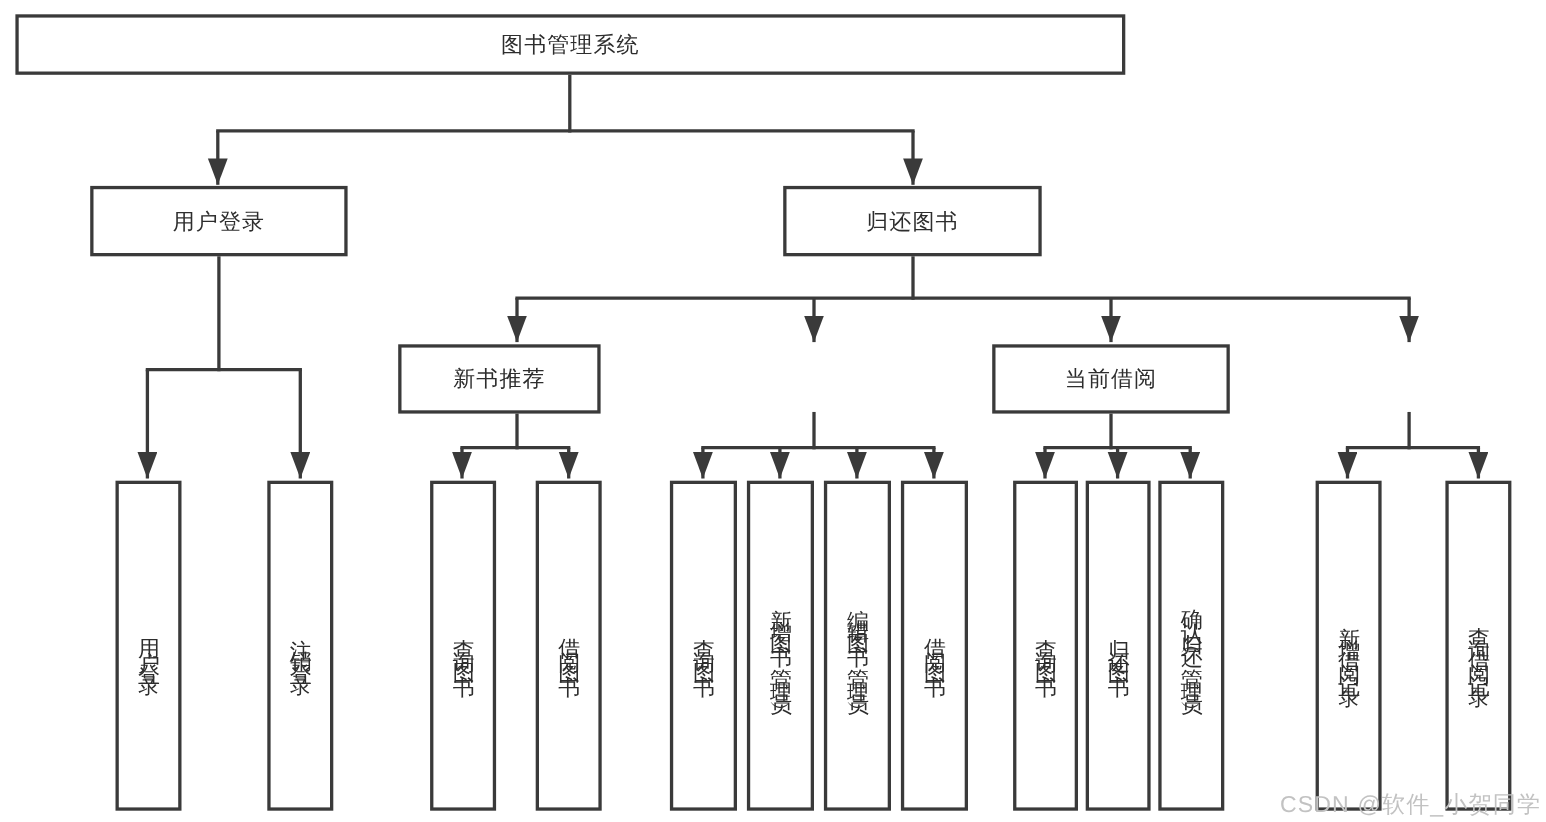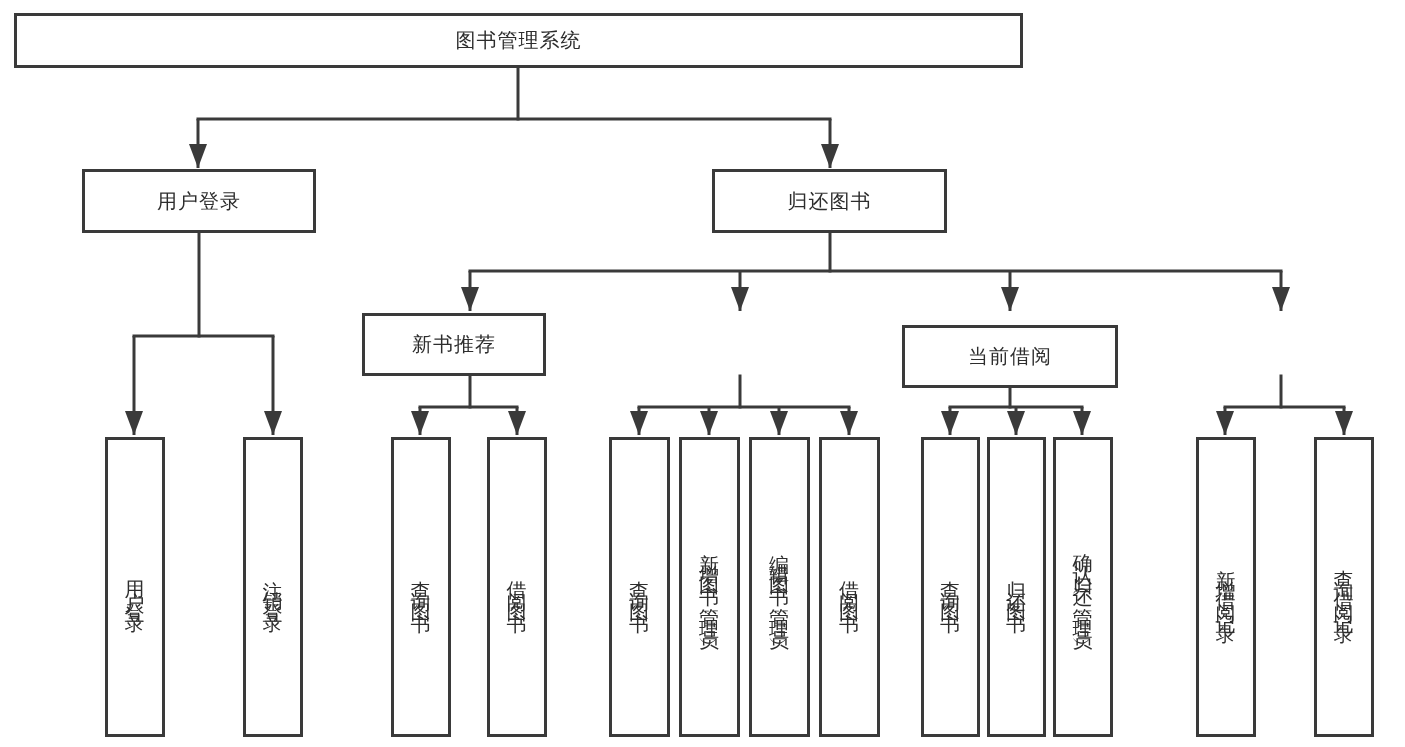--- a/index.html
+++ b/index.html
@@ -105,21 +105,21 @@
       <path d="M1344 407 V435"></path>
     </g>
   </svg>
 
   <div class="box hbox" style="left:14px; top:13px; width:1009px; height:55px;">图书管理系统</div>
 
   <div class="box hbox" style="left:82px; top:169px; width:234px; height:64px;">用户登录</div>
   <div class="box hbox" style="left:712px; top:169px; width:235px; height:64px;">归还图书</div>
 
   <div class="box hbox" style="left:362px; top:313px; width:184px; height:63px;">新书推荐</div>
-  <div class="box hbox" style="left:902px; top:313px; width:216px; height:63px;margin-top:12px;">当前借阅</div>
+  <div class="box hbox" style="left:902px; top:313px; width:216px; height:63px;">当前借阅</div>
 
   <div class="box vbox leaf" style="left:105px; width:60px;">
     <span>用户登录</span>
   </div>
   <div class="box vbox leaf" style="left:243px; width:60px;">
     <span>注销登录</span>
   </div>
 
   <div class="box vbox leaf" style="left:391px; width:60px;">
     <span>查询图书</span>
@@ -151,14 +151,15 @@
     <span>确认归还（管理员）</span>
   </div>
 
   <div class="box vbox leaf" style="left:1196px; width:60px;">
     <span>新增借阅记录</span>
   </div>
   <div class="box vbox leaf" style="left:1314px; width:60px;">
     <span>查询借阅记录</span>
   </div>
 
+  <div id="watermark">CSDN @软件_小贺同学</div>
 
 </div>
 
 </body></html>

